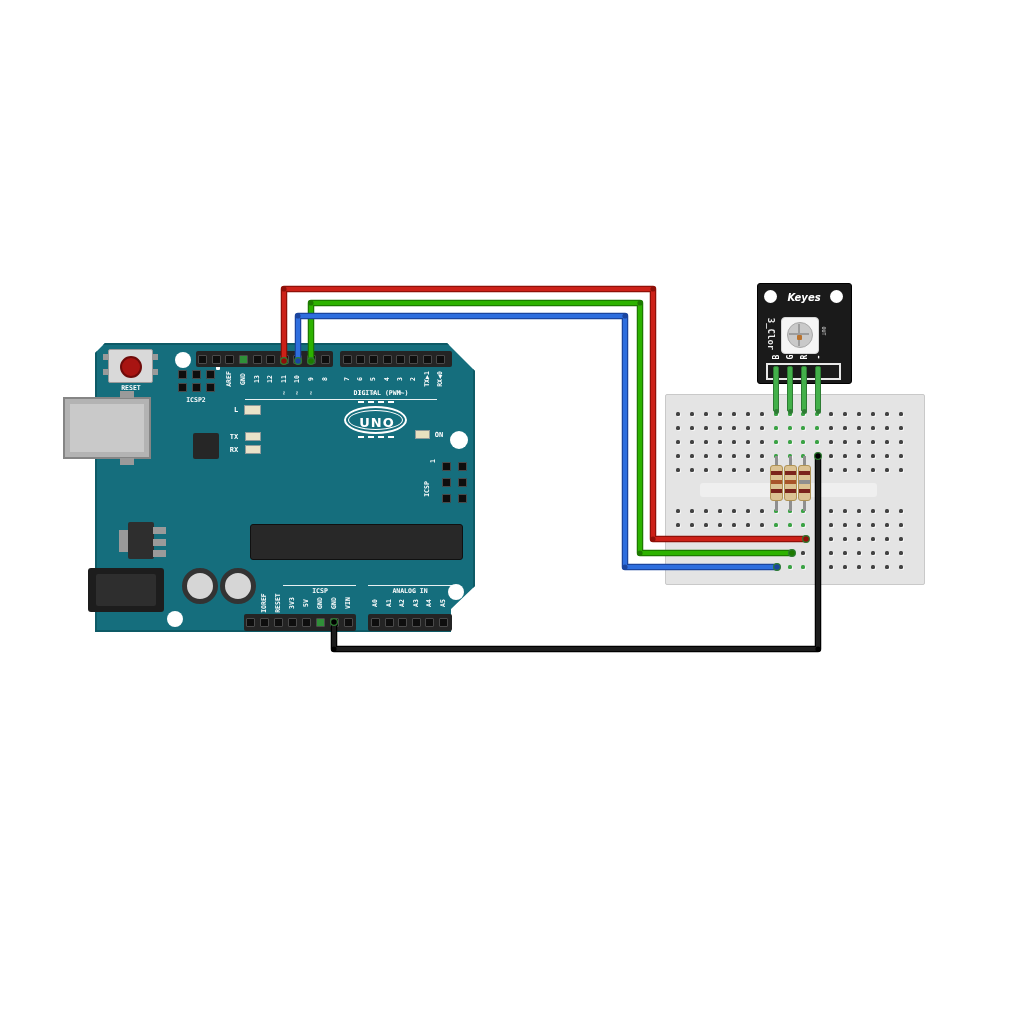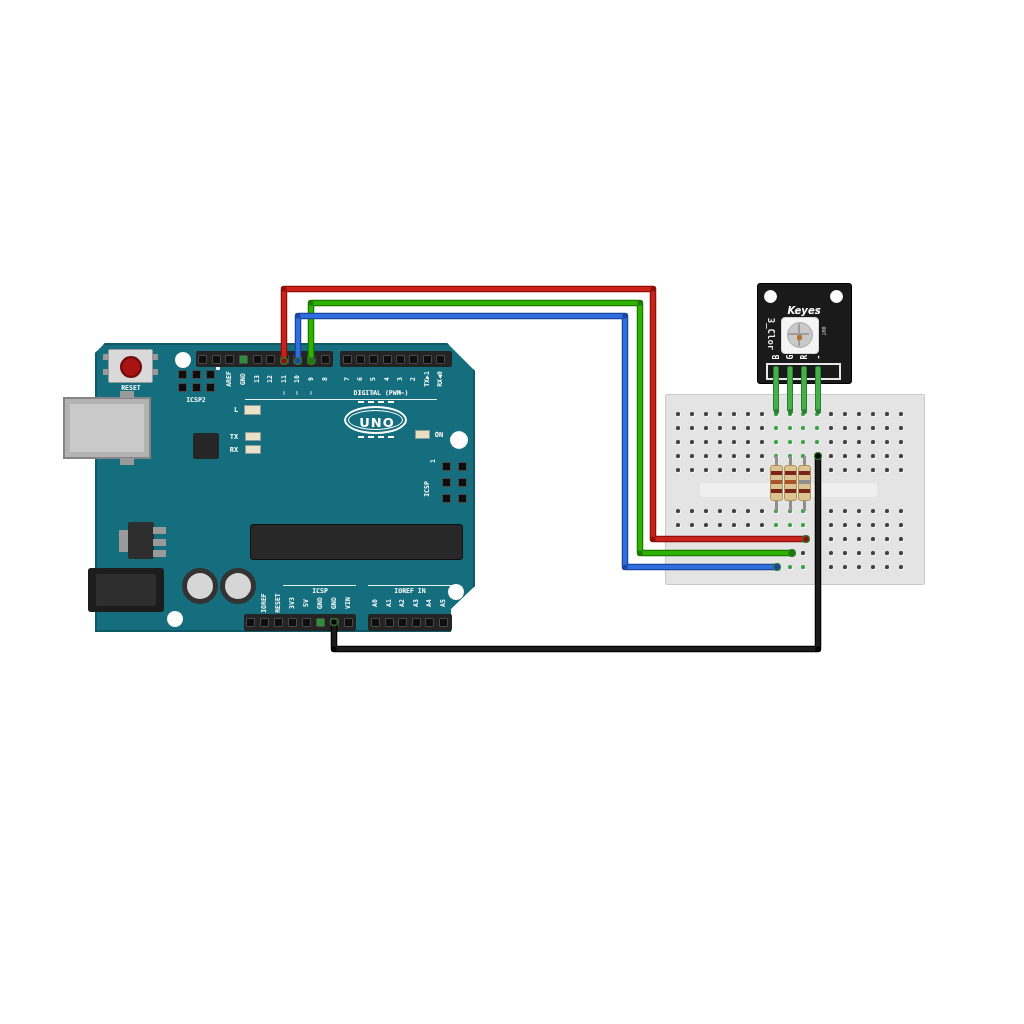--- a/index.html
+++ b/index.html
@@ -99,33 +99,33 @@
   <div class="abs" style="left:88px;top:568px;width:76px;height:44px;background:#1d1d1d;border-radius:3px;">
     <div class="abs" style="left:8px;top:6px;width:60px;height:32px;background:#2e2e2e;border-radius:2px;"></div>
   </div>
 
   <div class="strip" style="left:244px;top:614px;width:112px;height:17px;"></div>
   <div class="strip" style="left:368px;top:614px;width:84px;height:17px;"></div>
   <div id="bottom-pins" class="abs"></div>
 
   <div class="htext" style="left:320px;top:591px;font-size:6.5px;">ICSP</div>
   <div class="sline" style="left:283px;top:585px;width:73px;"></div>
-  <div class="htext" style="left:410px;top:591px;font-size:6.5px;">IOREF IN</div>
+  <div class="htext" style="left:410px;top:591px;font-size:6.5px;">ANALOG IN</div>
   <div class="sline" style="left:368px;top:585px;width:84px;"></div>
 
   <div class="abs" style="left:665px;top:394px;width:260px;height:191px;background:#e4e4e4;border:1px solid #c9c9c9;border-radius:2px;box-sizing:border-box;"></div>
   <div class="abs" style="left:700px;top:483px;width:177px;height:14px;background:#efefef;border-radius:3px;"></div>
   <div id="bb-holes" class="abs"></div>
 
   <div id="resistors" class="abs"></div>
 
   <div class="abs" style="left:757px;top:283px;width:95px;height:101px;background:#1a1a1a;border:1px solid #000;border-radius:3px;box-sizing:border-box;">
     <div class="abs" style="left:6px;top:6px;width:13px;height:13px;border-radius:50%;background:#fff;"></div>
     <div class="abs" style="left:72px;top:6px;width:13px;height:13px;border-radius:50%;background:#fff;"></div>
-    <div class="htext" style="left:46px;top:13px;font-size:10px;font-style:italic;font-family:'DejaVu Sans',sans-serif;margin-top:13px;">Keyes</div>
+    <div class="htext" style="left:46px;top:13px;font-size:10px;font-style:italic;font-family:'DejaVu Sans',sans-serif;">Keyes</div>
     <div class="vtext-cw" style="left:13px;top:50px;">3_Clor</div>
     <div class="vtext-cw" style="left:66px;top:47px;font-size:5px;color:#bbb;">OUT</div>
 
     <div class="abs" style="left:23px;top:33px;width:38px;height:37px;background:#f5f5f5;border:1px solid #d5d5d5;border-radius:4px;box-sizing:border-box;">
       <div class="abs" style="left:5px;top:4px;width:26px;height:26px;border-radius:50%;background:#c9c9c9;border:1px solid #a8a8a8;box-sizing:border-box;"></div>
       <div class="abs" style="left:16px;top:6px;width:2px;height:22px;background:#9d9d9d;"></div>
       <div class="abs" style="left:7px;top:15px;width:20px;height:2px;background:#9d9d9d;"></div>
       <div class="abs" style="left:15px;top:17px;width:5px;height:5px;background:#b9722d;border-radius:1px;"></div>
     </div>
     <div id="module-pin-labels"></div>

